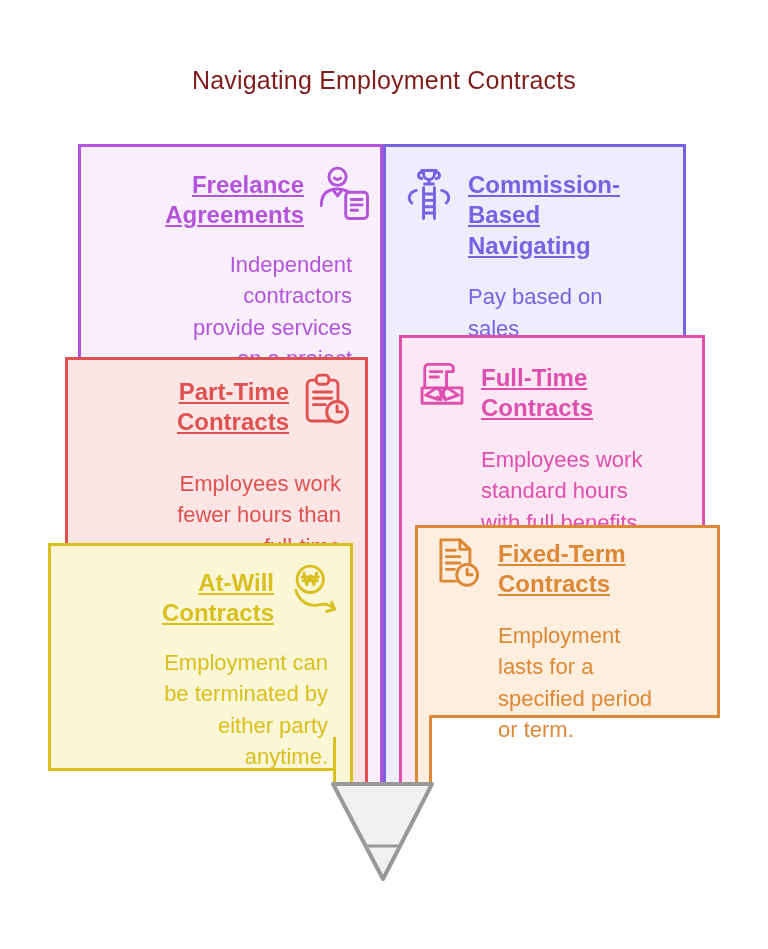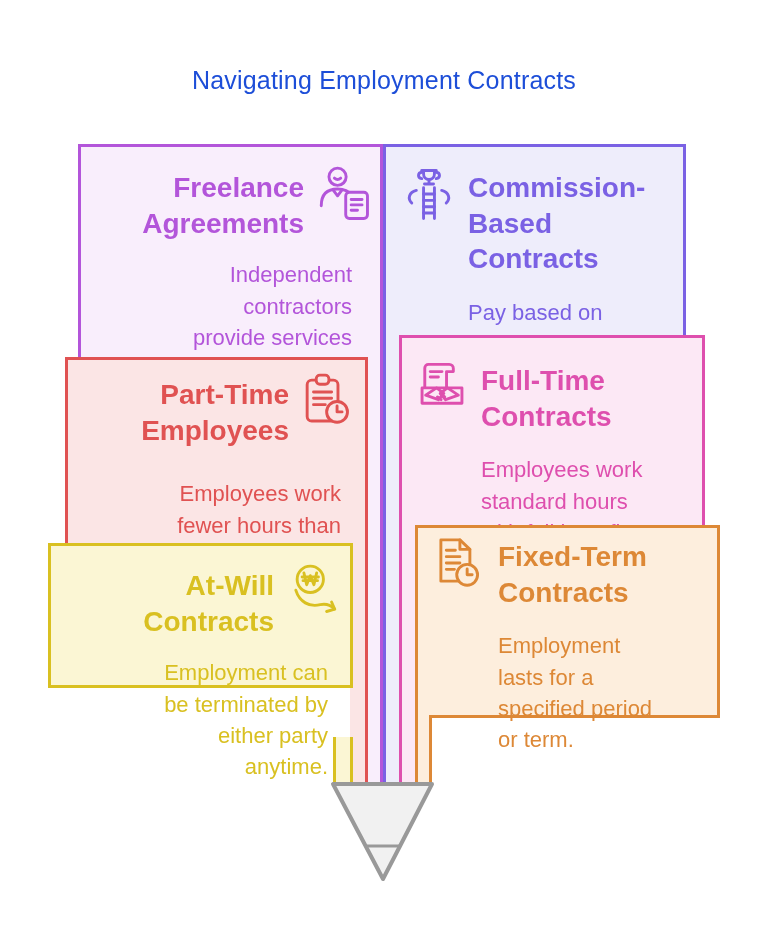--- a/index.html
+++ b/index.html
@@ -3,31 +3,31 @@
 <meta charset="utf-8">
 <style>
   html,body { margin:0; padding:0; background:#ffffff; }
   #canvas {
     position:relative; width:768px; height:949px; overflow:hidden;
     background:#ffffff; font-family:"Liberation Sans", sans-serif;
   }
   h1#page-title {
     position:absolute; top:67px; left:0; right:0; margin:0;
     text-align:center; font-size:25px; line-height:1.1;
-    font-weight:500; color:#1d4ed8; letter-spacing:.2px;
+    font-weight:500; color:#7f1d1d; letter-spacing:.2px;
   }
   .card {
     position:absolute; box-sizing:border-box;
     border:3px solid var(--accent); background:var(--fill); color:var(--accent);
   }
   .card.no-bottom { border-bottom:none; }
   .tail { position:absolute; box-sizing:border-box; background:var(--fill); }
   .hdr { display:flex; align-items:flex-start; gap:10px; }
   .card.left  .hdr { justify-content:flex-end; }
-  .card-title { margin:5px 0 0 0; font-size:28px; line-height:1.27; font-weight:700; }
+  .card-title { margin:5px 0 0 0; font-size:24px; line-height:1.27; font-weight:700;text-decoration:underline; }
   .card.left  .card-title { text-align:right; }
   .card-body  { margin:0; font-size:22px; line-height:1.43; }
   .icon { flex:0 0 58px; width:58px; height:58px; }
   .icon svg { width:58px; height:58px; display:block; }
   .icon path, .icon circle, .icon rect, .icon polyline {
     fill:none; stroke:currentColor; stroke-width:3.2;
     stroke-linecap:round; stroke-linejoin:round;
   }
   .icon .occlude { fill:var(--fill); }
 
@@ -45,21 +45,21 @@
   #card-parttime { left:65px; top:357px; width:303px; height:240px; padding:12px 8px 0 12px; }
   #card-parttime .card-title { width:165px; }
   #card-parttime .card-body  { width:190px; margin:30px 16px 0 auto; text-align:right; }
   #tail-parttime { left:350px; top:450px; width:18px; height:332px; border-right:3px solid var(--accent); }
 
   #card-fulltime { left:399px; top:335px; width:306px; height:240px; padding:20px 12px 0 11px; }
   #card-fulltime .card-title { width:165px; }
   #card-fulltime .card-body  { width:175px; margin:20px 0 0 68px; }
   #tail-fulltime { left:399px; top:450px; width:16px; height:332px; border-left:3px solid var(--accent); }
 
-  #card-atwill { left:48px; top:543px; width:305px; height:145px; padding:17px 8px 0 7px; }
+  #card-atwill { left:48px; top:543px; width:305px; height:228px; padding:17px 8px 0 7px; }
   #card-atwill .card-title { width:165px; }
   #card-atwill .card-body  { width:180px; margin:18px 14px 0 auto; text-align:right; }
   #tail-atwill { left:333px; top:737px; width:20px; height:45px;
                  border-left:3px solid var(--accent); border-right:3px solid var(--accent); }
 
   #card-fixedterm { left:415px; top:525px; width:305px; height:193px; padding:6px 12px 0 12px; }
   #card-fixedterm .card-title { width:170px; }
   #card-fixedterm .card-body  { width:172px; margin:20px 0 0 68px; }
   #tail-fixedterm { left:415px; top:715px; width:17px; height:67px;
                     border-left:3px solid var(--accent); border-right:3px solid var(--accent); }
@@ -99,29 +99,29 @@
           <path d="M26 6 v4 a6 6 0 0 0 12 0 v-4"></path>
           <path d="M24 8 c-4.5 0.5 -5 6 0 7"></path>
           <path d="M40 8 c4.5 0.5 5 6 0 7"></path>
           <path d="M32 16 v4 M27 21 h10"></path>
           <path d="M26 25 V59 M38 25 V59"></path>
           <path d="M26 32 h12 M26 39 h12 M26 46 h12 M26 53 h12"></path>
           <path d="M18 28 C10 30 8 37 13 42"></path>
           <path d="M46 28 C54 30 56 37 51 42"></path>
         </svg>
       </span>
-      <h2 class="card-title">Commission-Based Contracts</h2>
+      <h2 class="card-title">Commission-Based Navigating</h2>
     </div>
     <p class="card-body">Pay based on sales performance or achieved targets.</p>
   </div>
   <div class="tail" id="tail-commission" style="--accent: #7a61e4; --fill: #eeedfb;"></div>
 
   <div class="card left no-bottom" id="card-parttime" style="--accent: #e05252; --fill: #fbe5e5;">
     <div class="hdr">
-      <h2 class="card-title">Part-Time Employees</h2>
+      <h2 class="card-title">Part-Time Contracts</h2>
       <span class="icon">
         <svg viewBox="0 0 64 64">
           <rect x="9" y="9" width="34" height="45" rx="5"></rect>
           <rect class="occlude" x="19" y="3.5" width="14" height="10" rx="4"></rect>
           <path d="M16 22 h20 M16 29 h20 M16 36 h13"></path>
           <circle class="occlude" cx="42" cy="44" r="11.5"></circle>
           <path d="M42 44 V37.5 M42 44 h5.5"></path>
         </svg>
       </span>
     </div>

